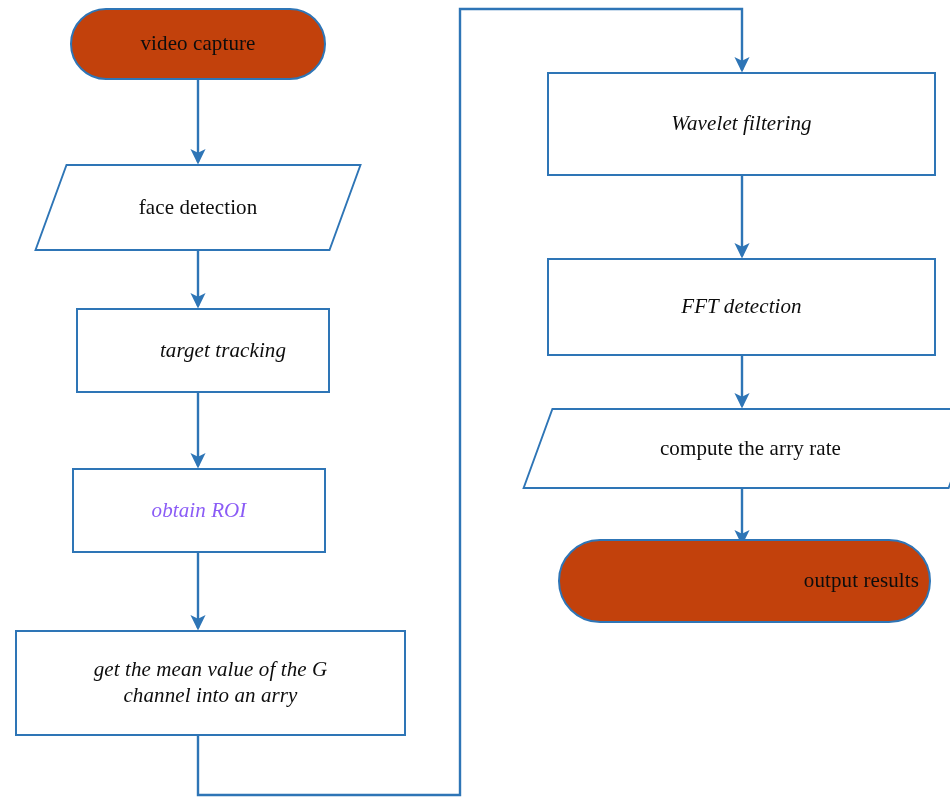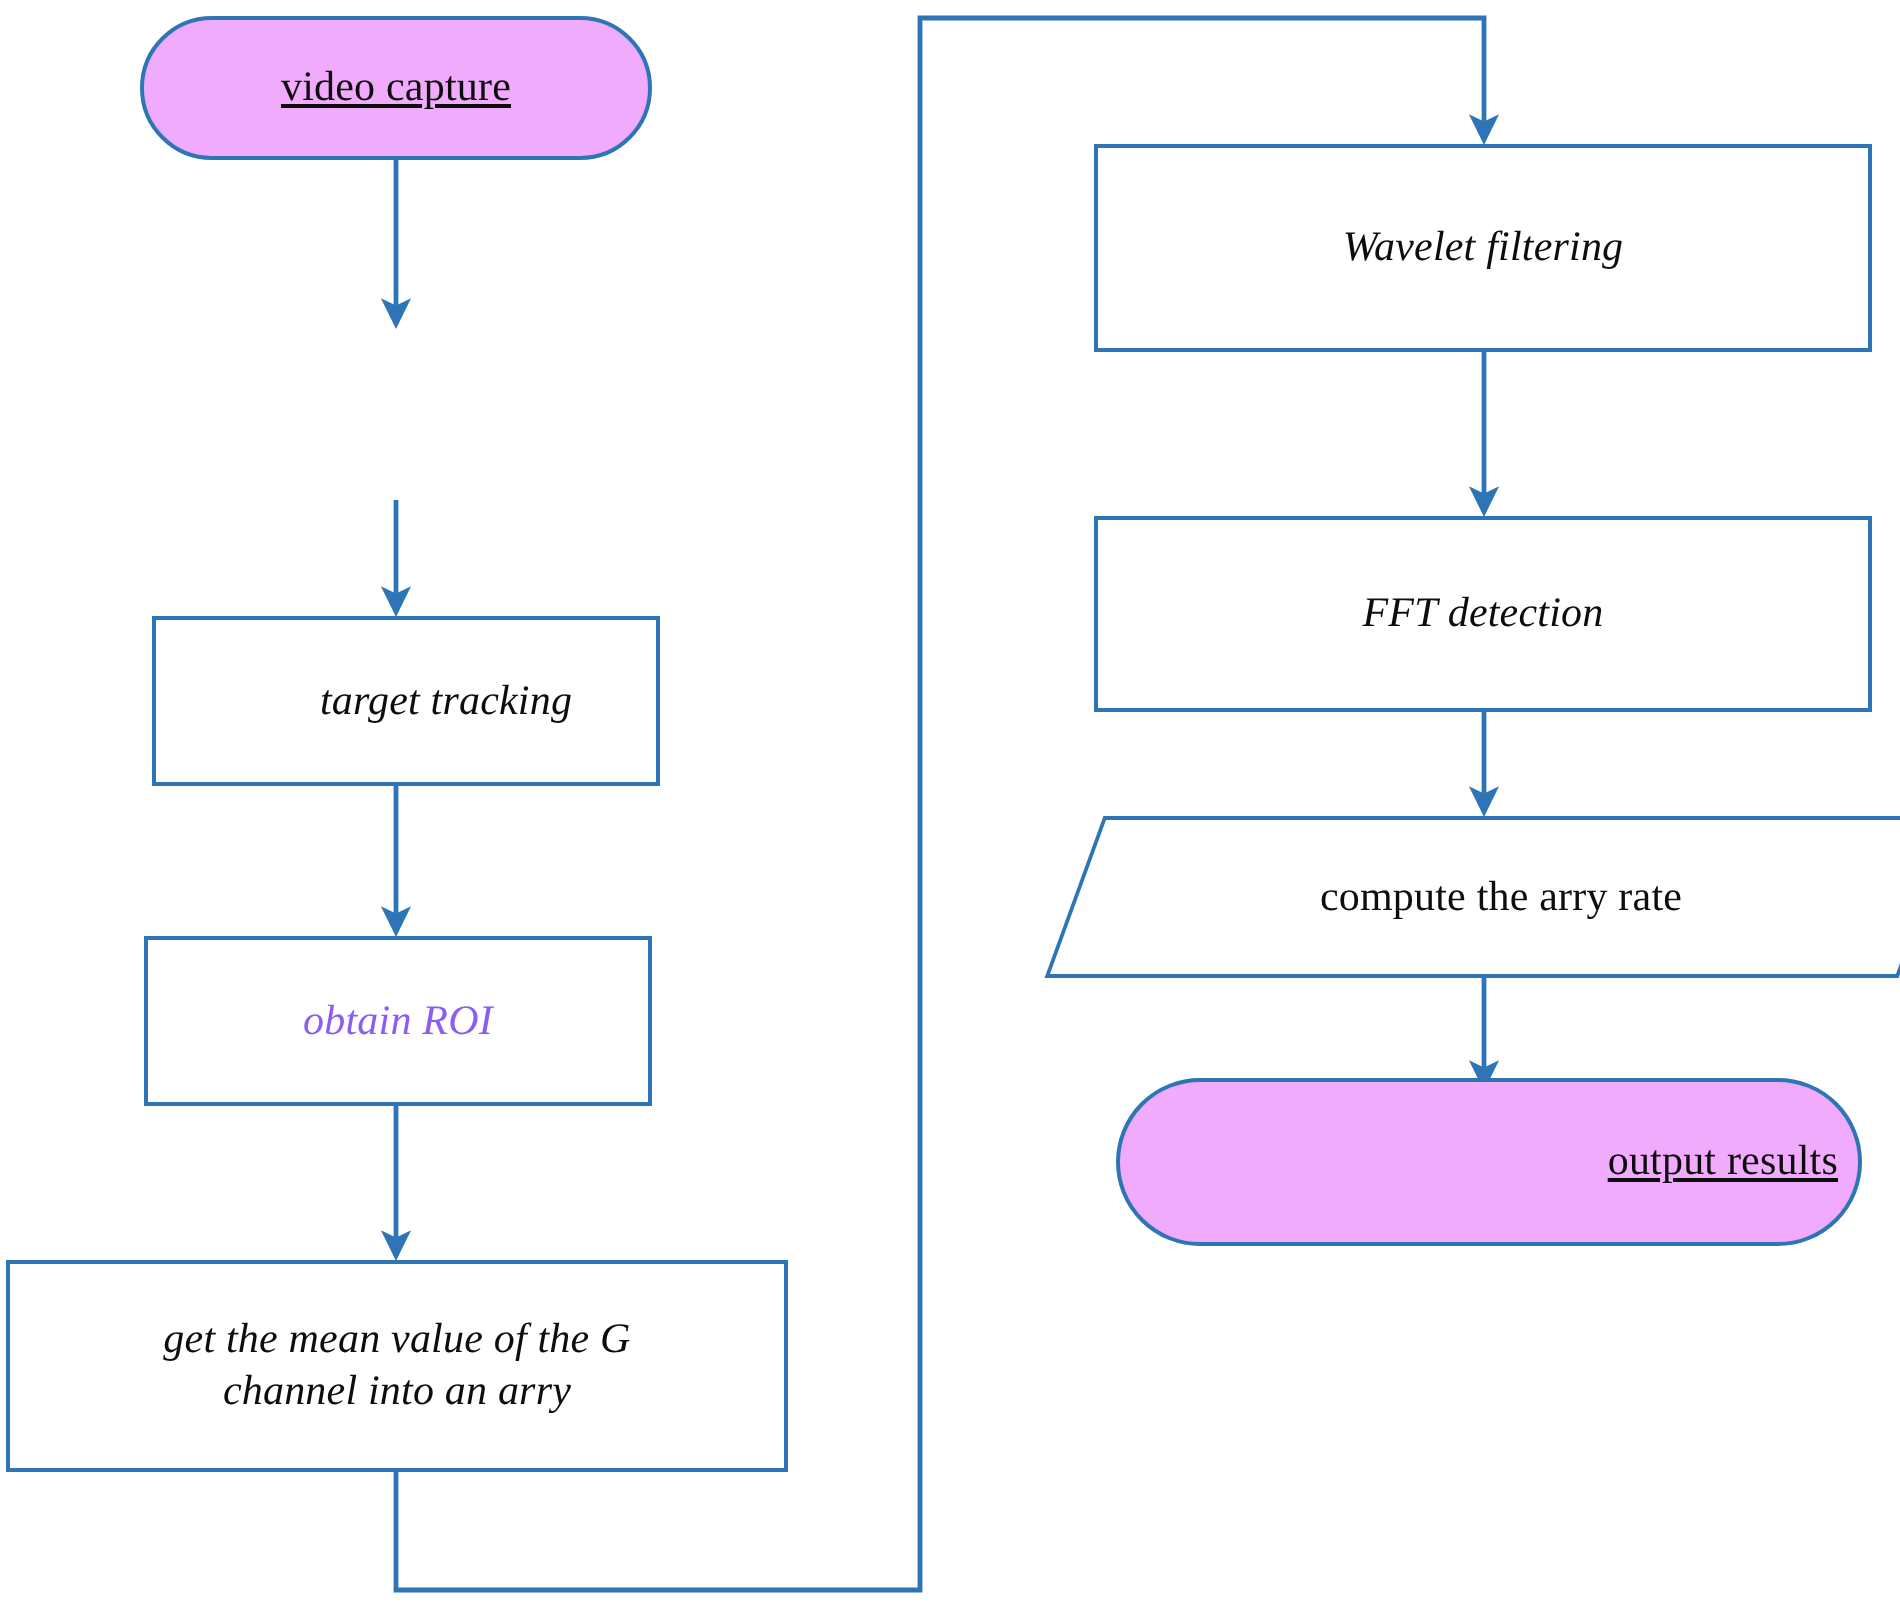--- a/index.html
+++ b/index.html
@@ -46,23 +46,22 @@
   }
   
   .shape-rect {
     border: 2px solid var(--stroke, #2e75b6);
     background: #ffffff;
     font-style: italic;
   }
   
   .shape-stadium {
     border: 2px solid var(--stroke, #2e75b6);
-    background: #f0abfc;
+    background: #c2410c;
     border-radius: 999px;
-    text-decoration: underline;
   }
   
   .shape-para {
     background: transparent;
     border: none;
   }
   .shape-para .para-skew {
     position: absolute;
     left: 0;
     top: 0;
@@ -100,30 +99,34 @@
 
     <path d="M 742 355 L 742 406" stroke="#2e75b6" stroke-width="2.4" fill="none" marker-end="url(#arrow)"></path>
 
     <path d="M 742 488 L 742 543" stroke="#2e75b6" stroke-width="2.4" fill="none" marker-end="url(#arrow)"></path>
   </svg>
 
   <div class="node shape-stadium" style="left: 70px; top: 8px; width: 256px; height: 72px; --stroke: #2e75b6; border-color: rgb(46, 117, 182);">
     <span class="label" style="color: rgb(13, 13, 13);">video capture</span>
   </div>
 
+  <div class="node shape-para" style="left:50px; top:164px; width:296px; height:87px;">
+    <span class="para-skew" style="--stroke: #2e75b6; border-color: rgb(46, 117, 182);"></span>
+    <span class="label" style="color: rgb(13, 13, 13);">face detection</span>
+  </div>
 
   <div class="node shape-rect" style="left: 76px; top: 308px; width: 254px; height: 85px; --stroke: #2e75b6; border-color: rgb(46, 117, 182); padding-left: 40px;">
     <span class="label" style="color: rgb(13, 13, 13);">target tracking</span>
   </div>
 
   <div class="node shape-rect" style="left: 72px; top: 468px; width: 254px; height: 85px; --stroke: #2e75b6; border-color: rgb(46, 117, 182);">
     <span class="label" style="color: #8b5cf6;">obtain ROI</span>
   </div>
 
-  <div class="node shape-rect" style="left: 3px; top: 630px; width: 391px; height: 106px; --stroke: #2e75b6; border-color: rgb(46, 117, 182);">
+  <div class="node shape-rect" style="left: 15px; top: 630px; width: 391px; height: 106px; --stroke: #2e75b6; border-color: rgb(46, 117, 182);">
     <span class="label" style="color: rgb(13, 13, 13);">get the mean value of the G
 channel into an arry</span>
   </div>
 
   <div class="node shape-rect" style="left: 547px; top: 72px; width: 389px; height: 104px; --stroke: #2e75b6; border-color: rgb(46, 117, 182);">
     <span class="label" style="color: rgb(13, 13, 13);">Wavelet filtering</span>
   </div>
 
   <div class="node shape-rect" style="left: 547px; top: 258px; width: 389px; height: 98px; --stroke: #2e75b6; border-color: rgb(46, 117, 182);">
     <span class="label" style="color: rgb(13, 13, 13);">FFT detection</span>

